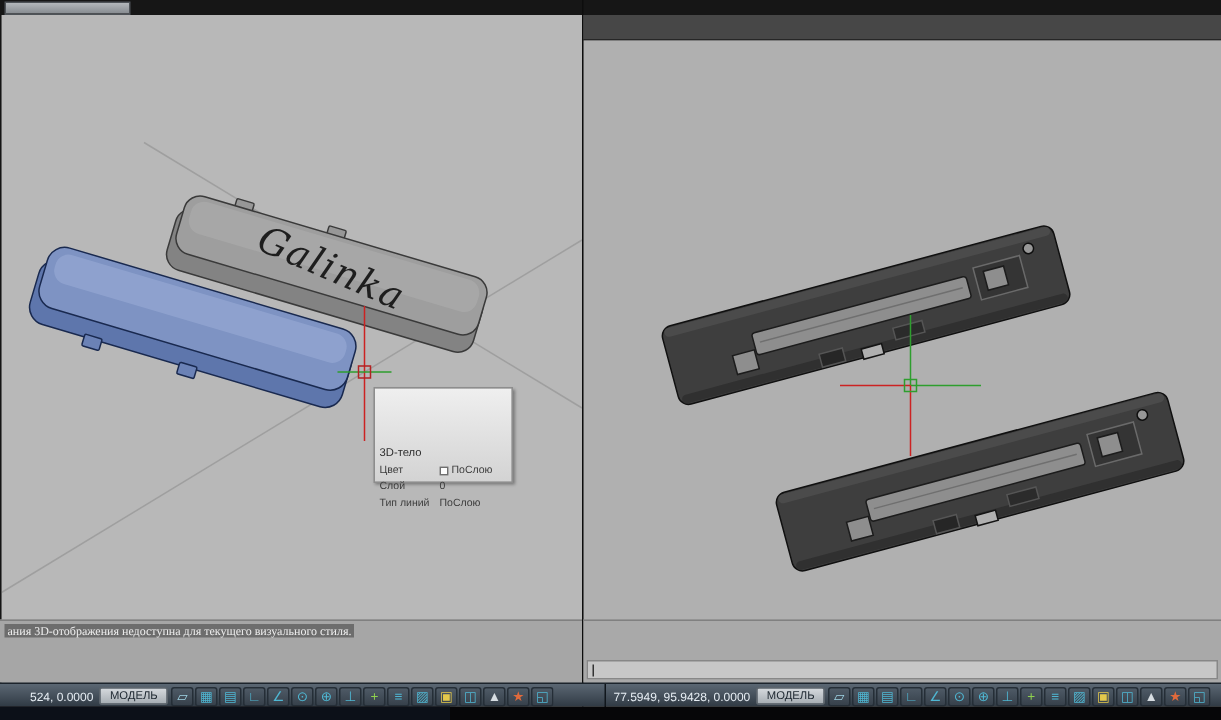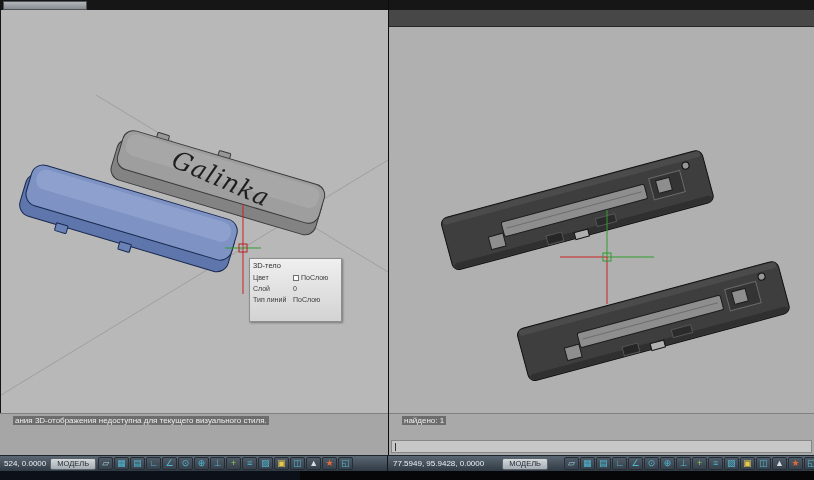--- a/index.html
+++ b/index.html
@@ -17,43 +17,43 @@
                      background:#474747; border-bottom:1px solid #262626; }
   .canvas-right { position:absolute; left:389px; top:27px; width:425px; height:386px; background:#b0b0b0; overflow:hidden; }
   .divider-v { position:absolute; left:388px; top:0; width:1px; height:471px; background:#0d0d0d; }
   .left-edge { position:absolute; left:0; top:10px; width:1px; height:445px; background:#141414; }
   svg { display:block; }
 
   
   .tooltip { position:absolute; left:248px; top:248px; width:93px; height:64px;
              background:linear-gradient(#efefef,#d3d3d3); border:1px solid #8d8d8d;
              box-shadow:1px 1px 2px rgba(0,0,0,.35); font-size:7px; color:#3c3c3c; padding:2px 3px; }
-  .tooltip .tt-title { font-size:7.5px; margin-bottom:3px; color:#2e2e2e; }
+  .tooltip .tt-title { font-size:7.5px; margin-bottom:3px; color:#2e2e2e;margin-top:36px; }
   .tt-row { display:flex; line-height:1.55; }
   .tt-label { width:40px; }
   .tt-val { flex:1; display:flex; align-items:center; gap:2px; }
   .swatch { display:inline-block; width:6px; height:6px; background:#fdfdfd; border:1px solid #6f6f6f; }
 
   
   .cmd-left { position:absolute; left:0; top:413px; width:388px; height:42px; background:#a6a6a6; border-top:1px solid #808080; }
   .cmd-right { position:absolute; left:389px; top:413px; width:425px; height:42px; background:#a9a9a9; border-top:1px solid #808080; }
-  .cmd-line { height:14px; line-height:14px; padding-left:13px; font-family:Liberation Sans, sans-serif;
+  .cmd-line { height:14px; line-height:14px; padding-left:3px; font-family:Liberation Serif, serif;
               font-size:8px; color:#2c2c2c; white-space:nowrap; overflow:hidden; }
   .hl { background:#6d6d6d; color:#eeeeee; padding:0 2px; }
   .cmd-input { position:absolute; left:2px; bottom:2px; right:2px; height:13px; background:#c7c7c7;
                border:1px solid #878787; }
   .text-cursor { position:absolute; left:3px; top:2px; width:1px; height:8px; background:#333; }
 
   
   .status-bar { position:absolute; left:0; top:455px; width:814px; height:16px;
                 background:linear-gradient(#5b6773,#303a44); border-top:1px solid #1c242c;
-                display:flex; align-items:center; }
+                display:flex; align-items:flex-start;padding-left:16px; }
   .status-seg { display:flex; align-items:center; height:16px; overflow:hidden; }
   .seg-left { width:388px; padding-left:2px; border-right:1px solid #10161c; gap:2px; }
-  .seg-right { flex:1; padding-left:3px; gap:16px; }
+  .seg-right { flex:1; padding-left:3px; gap:2px; }
   .coords { font-size:8px; color:#e7eef4; white-space:nowrap; flex:0 0 auto; padding:0 2px; }
   .model-btn { flex:0 0 auto; height:12px; padding:0 6px; font-size:7.5px; color:#1d2730;
                background:linear-gradient(#d5d9dd,#a6adb3); border:1px solid #5c646c; border-radius:2px;
                font-family:Liberation Sans, sans-serif; line-height:10px; }
   .icon-row { display:flex; gap:1px; align-items:center; overflow:hidden; }
   .sicon { flex:0 0 auto; width:15px; height:13px; display:flex; align-items:center; justify-content:center;
            background:linear-gradient(#4e5a66,#37414b); border:1px solid #252e37; border-radius:2px;
            font-size:9px; line-height:11px; padding:0; }
 
   .bottom-strip { position:absolute; left:0; top:471px; width:814px; height:9px; background:#060608; }
@@ -162,23 +162,20 @@
   <div class="divider-v"></div>
   <div class="left-edge"></div>
 
   <div class="cmd-left">
     <div class="cmd-line">
       <span class="hl">ания 3D-отображения недоступна для текущего визуального стиля.</span>
     </div>
   </div>
 
   <div class="cmd-right">
-    <div class="cmd-line">
-      <span class="hl">найдено: 1</span>
-    </div>
     <div class="cmd-input">
       <div class="text-cursor"></div>
     </div>
   </div>
 
   <div class="status-bar">
     <div class="status-seg seg-left">
       <span class="coords">524, 0.0000</span>
       <button class="model-btn">МОДЕЛЬ</button>
       <div class="icon-row">

